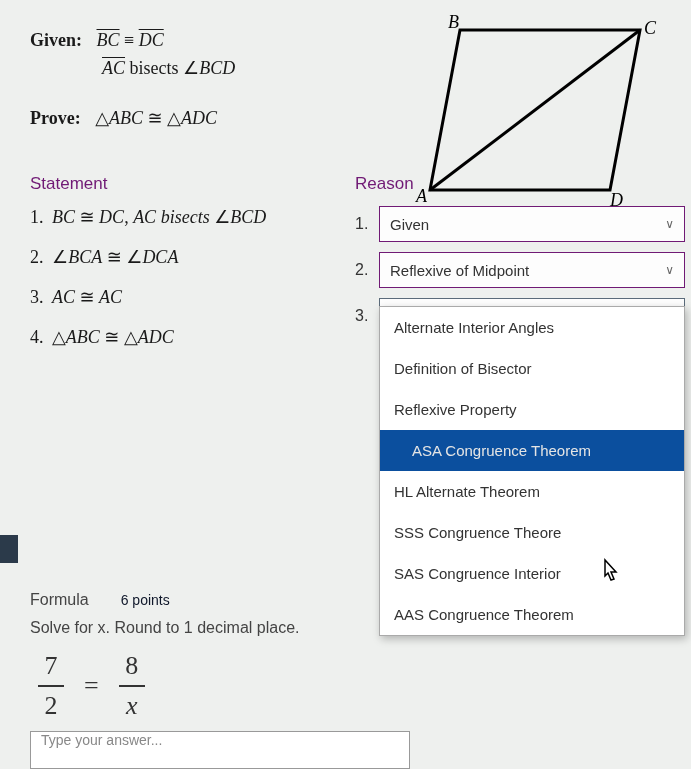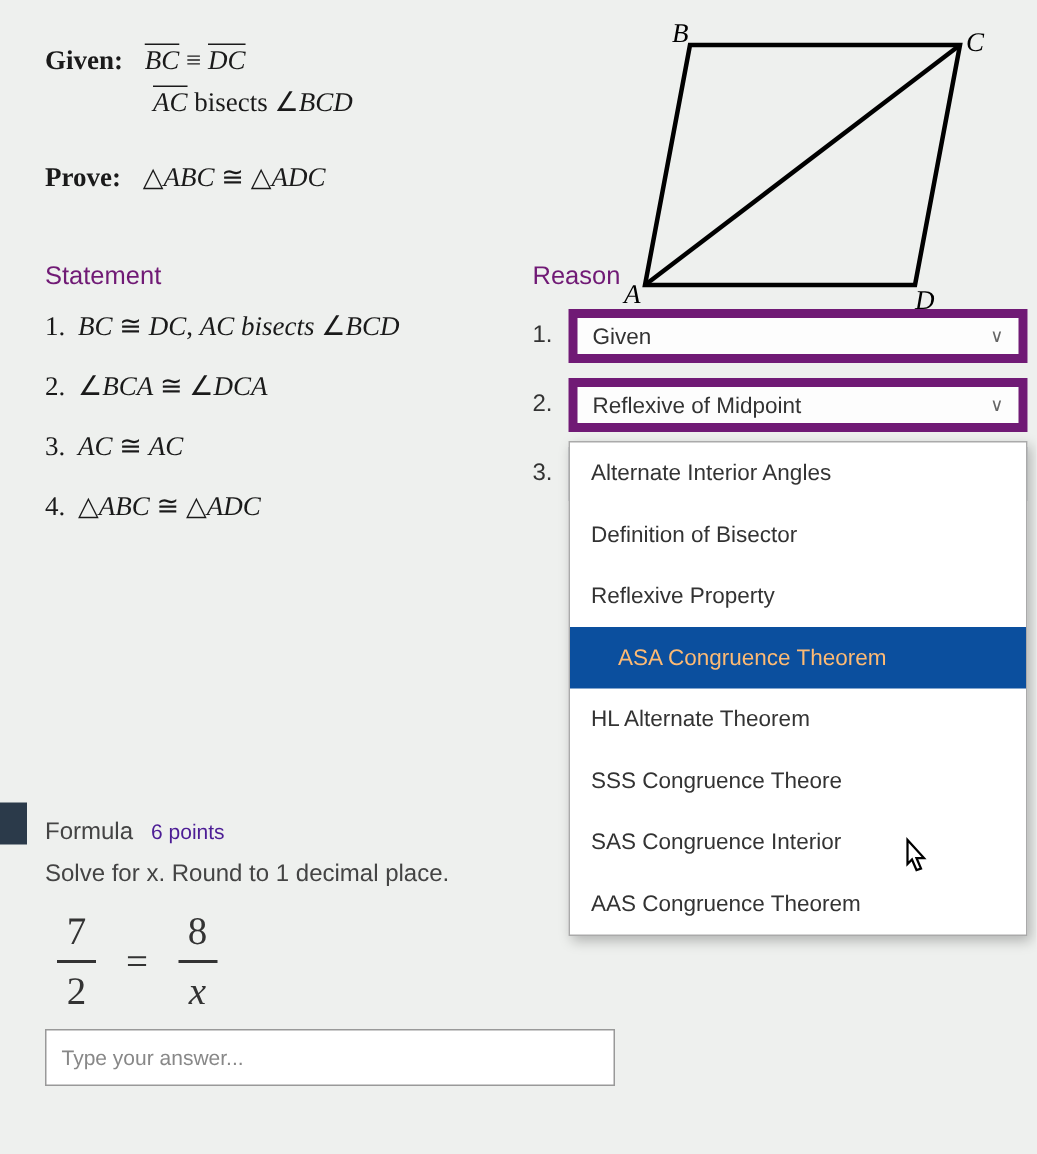--- a/index.html
+++ b/index.html
@@ -25,46 +25,46 @@
 
   .columns { display: flex; margin-top: 45px; font-size: 18px; }
   .stcol { width: 325px; }
   .rcol { width: 330px; position: relative; }
   .colhead { font-family: Arial, sans-serif; font-size: 17px; color: #701a75; margin-bottom: 12px; }
   .st-row { margin-bottom: 18px; }
   .st-row .num { margin-right: 4px; }
   .r-row { display: flex; align-items: center; margin-bottom: 10px; height: 36px; }
   .r-row .num { width: 24px; font-family: Arial, sans-serif; font-size: 16px; color: #333; }
   .select {
-    flex: 1; height: 36px; border: 6px solid #701a75; background: #fdfdfd;
+    flex: 1; height: 36px; border: 1px solid #701a75; background: #fdfdfd;
     display: flex; align-items: center; justify-content: space-between;
     padding: 0 10px; font-family: Arial, sans-serif; font-size: 15px; color: #333;
   }
   .select.placeholder { color: #555; border-color: #5b6b7a; }
   .chev { font-size: 12px; color: #666; }
 
   .dropdown {
-    position: absolute; top: 120px; left: 24px; width: 306px;
+    position: absolute; top: 132px; left: 24px; width: 306px;
     background: #fff; border: 1px solid #aaa;
     box-shadow: 2px 3px 8px rgba(0,0,0,0.25);
     font-family: Arial, sans-serif; font-size: 15px; z-index: 10;
   }
   .dropdown .opt { padding: 12px 14px; color: #333; }
-  .dropdown .opt.selected { background: #0b4f9e; color: #fdba74; padding-left: 32px; }
+  .dropdown .opt.selected { background: #0b4f9e; color: #e5e5e5; padding-left: 32px; }
 
   .q2 { margin-top: 180px; font-family: Arial, sans-serif; font-size: 16px; color: #444; width: 380px; }
-  .q2-head { display: flex; gap: 12px; align-items: baseline; margin-bottom: 10px; }
-  .q2-head .pts { color: #4c1d95; font-size: 14px; }
+  .q2-head { display: flex; gap: 32px; align-items: baseline; margin-bottom: 10px; }
+  .q2-head .pts { color: #0f172a; font-size: 14px; margin-top: 46px; }
   .frac-eq { display: flex; align-items: center; gap: 20px; font-family: Georgia, serif; font-size: 26px; margin: 14px 0 10px 8px; color: #333; }
   .frac { display: inline-flex; flex-direction: column; align-items: center; }
   .frac .bar { width: 26px; height: 2px; background: #333; margin: 4px 0; }
   .answer-input {
     width: 380px; height: 38px; border: 1px solid #999; background: #fff;
     padding: 0 10px; font-family: Arial, sans-serif; font-size: 14px; color: #888;
-    display: flex; align-items: center;
+    display: flex; 
   }
 
   .side-bar {
     position: absolute; left: 0; top: 535px; width: 18px; height: 28px;
     background: #2b3a4a;
   }
 
   .cursor {
     position: absolute; left: 597px; top: 558px; z-index: 20;
   }

